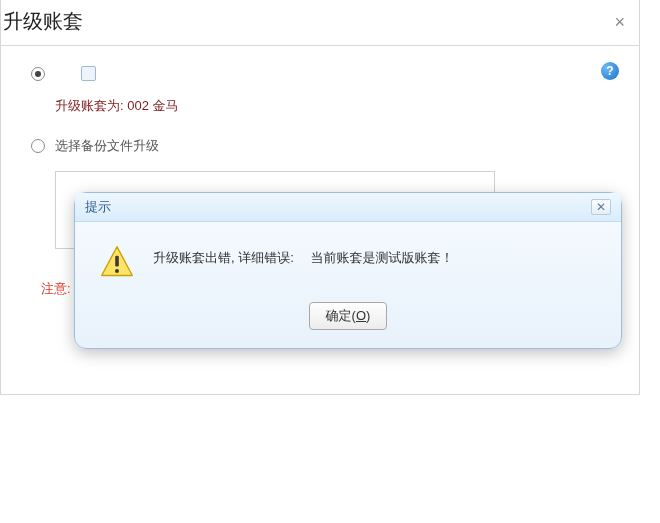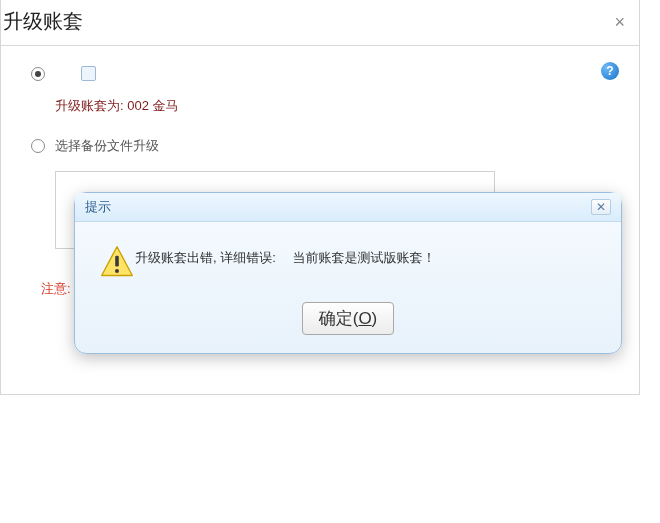--- a/index.html
+++ b/index.html
@@ -155,20 +155,21 @@
       font-size: 12px;
       display: flex;
       align-items: center;
       justify-content: center;
       cursor: pointer;
     }
     .modal-body {
       display: flex;
       align-items: flex-start;
       padding: 22px 24px 10px 24px;
+      gap: 18px;
     }
     .warn-icon {
       width: 36px; height: 36px;
       flex-shrink: 0;
     }
     .modal-msg {
       color: #333;
       font-size: 13px;
       line-height: 1.6;
       padding-top: 4px;
@@ -177,21 +178,21 @@
       display: flex;
       justify-content: center;
       padding: 12px 0 18px 0;
     }
     .ok-btn {
       padding: 4px 16px;
       border: 1px solid #a8a8a8;
       border-radius: 4px;
       background: linear-gradient(#fefefe, #ececec);
       cursor: pointer;
-      font-size: 17px;
+      font-size: 13px;
       color: #333;
     }
     .ok-btn .u { text-decoration: underline; }
   </style>
 </head>
 <body>
 
 <div class="main-window">
   <div class="title-bar">
     <h1>升级账套</h1>

